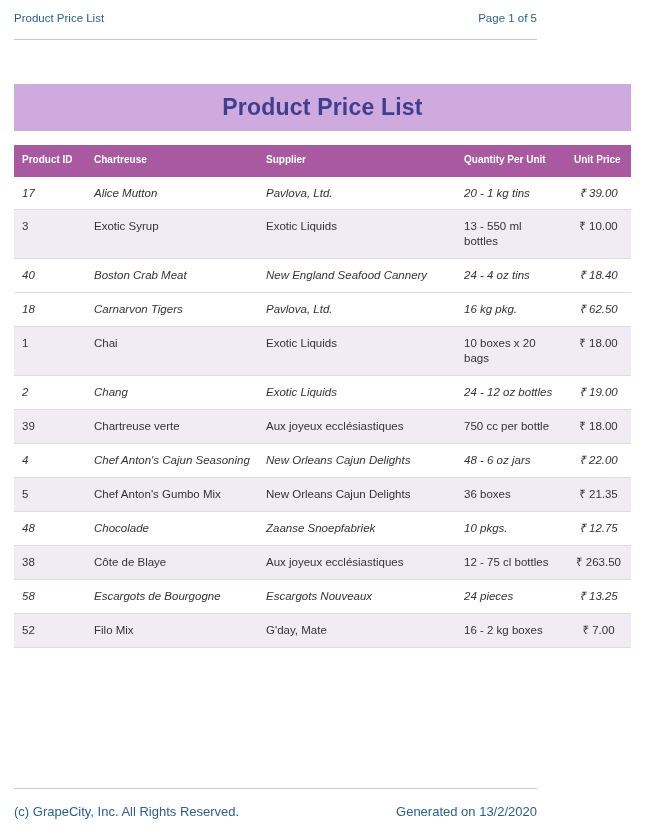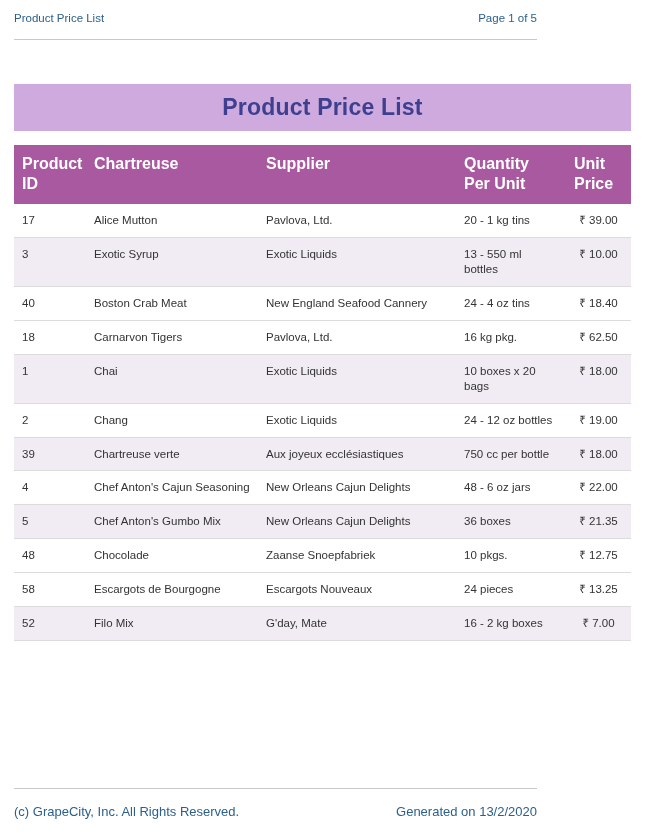--- a/index.html
+++ b/index.html
@@ -81,40 +81,41 @@
   }
   table.price-table {
     border-collapse: collapse;
     width: 617px;
     table-layout: fixed;
     font-size: 11.5px;
   }
   table.price-table th {
     background: #a9599f;
     color: #ffffff;
-    font-size: 16px;
+    font-size: 10px;
     font-weight: bold;
     text-align: left;
     vertical-align: top;
     padding: 9px 8px 10px 8px;
     border: none;
     line-height: 1.25;
   }
   table.price-table td {
     padding: 9px 8px;
     border-bottom: 1px solid #dcdcdc;
     vertical-align: top;
     line-height: 1.3;
     color: #333333;
   }
   table.price-table tr.alt td {
     background: #f1ecf4;
   }
   table.price-table tr.plain td {
     background: #ffffff;
+    font-style: italic;
   }
   .col-id { width: 72px; }
   .col-desc { width: 172px; }
   .col-supplier { width: 198px; }
   .col-qty { width: 110px; }
   .col-price { width: 65px; }
   td.price {
     text-align: center;
   }
   th.price-head {
@@ -239,20 +240,27 @@
           <td>36 boxes</td>
           <td class="price">₹ 21.35</td>
         </tr>
         <tr class="plain">
           <td>48</td>
           <td>Chocolade</td>
           <td>Zaanse Snoepfabriek</td>
           <td>10 pkgs.</td>
           <td class="price">₹ 12.75</td>
         </tr>
+        <tr class="alt">
+          <td>38</td>
+          <td>Côte de Blaye</td>
+          <td>Aux joyeux ecclésiastiques</td>
+          <td>12 - 75 cl bottles</td>
+          <td class="price">₹ 263.50</td>
+        </tr>
         <tr class="plain">
           <td>58</td>
           <td>Escargots de Bourgogne</td>
           <td>Escargots Nouveaux</td>
           <td>24 pieces</td>
           <td class="price">₹ 13.25</td>
         </tr>
         <tr class="alt">
           <td>52</td>
           <td>Filo Mix</td>

